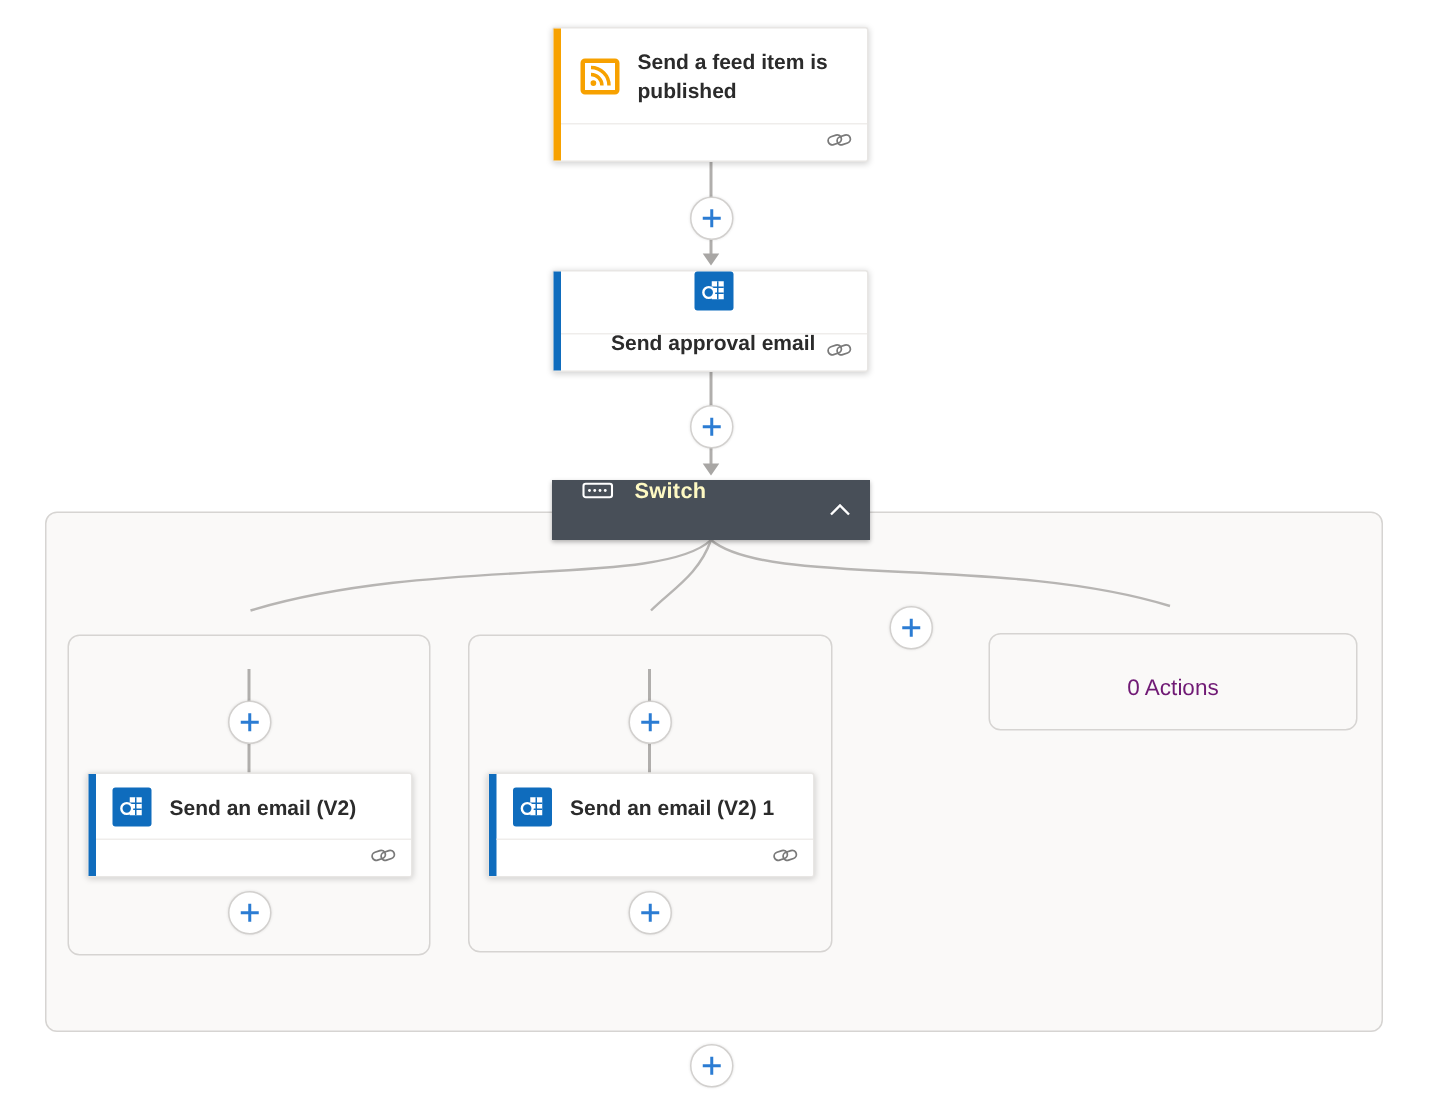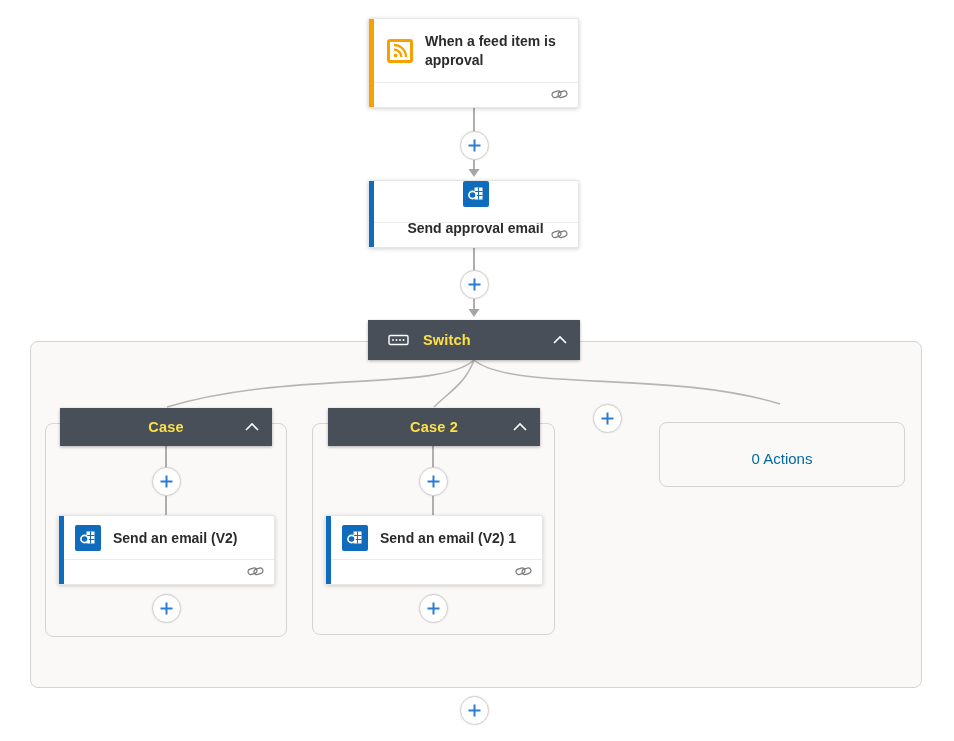--- a/index.html
+++ b/index.html
@@ -9,22 +9,22 @@
 
   
   #connectors { position:absolute; left:0; top:0; z-index:1; pointer-events:none; }
 
   
   .scope { position:absolute; border:1px solid #d6d4d2; border-radius:8px;
     background:#faf9f8; z-index:0; }
   .scope.inner { background:#faf9f8; z-index:0; }
 
   
-  .scope-header { position:absolute; background:#484f58; color:#fde047;
-    display:flex; align-items:center; z-index:3;
+  .scope-header { position:absolute; background:#484f58; color:#fef9c3;
+    display:flex; align-items:flex-start; z-index:3;
     box-shadow:0 1px 3px rgba(0,0,0,.3); cursor:pointer; }
   .scope-header .hdr-label { font-size:14.5px; font-weight:700; letter-spacing:.2px; }
   .scope-header .chev { position:absolute; right:12px; top:50%; transform:translateY(-50%); display:flex; }
   .center-label { justify-content:center; }
 
   
   .card { position:absolute; background:#ffffff; border:1px solid #e8e6e4;
     border-radius:2px; box-shadow:0 1px 4px rgba(0,0,0,.18); z-index:2; cursor:pointer; }
   .card-accent { position:absolute; left:0; top:0; bottom:0; width:5px; }
   .card-body { display:flex; align-items:center; gap:12px; padding:0 12px 0 16px; }
@@ -39,21 +39,21 @@
   .outlook-box { width:26px; height:26px; background:#0f6cbd; border-radius:2px;
     display:flex; align-items:center; justify-content:center; }
 
   
   .plus-btn { position:absolute; width:29px; height:29px; border-radius:50%;
     background:#ffffff; border:1px solid #d2d0ce; z-index:4; cursor:pointer;
     display:flex; align-items:center; justify-content:center;
     box-shadow:0 0 2px rgba(0,0,0,.12); }
 
   .empty-actions { position:absolute; z-index:2; display:flex; align-items:center;
-    justify-content:center; color:#0369a1; font-size:15px; }
+    justify-content:center; color:#701a75; font-size:15px; }
 </style>
 </head>
 <body>
 
 <div id="canvas">
 
   <div class="scope" style="left:30px; top:341px; width:892px; height:347px;"></div>
   <div class="scope inner" style="left:45px; top:423px; width:242px; height:214px;"></div>
   <div class="scope inner" style="left:312px; top:423px; width:243px; height:212px;"></div>
   <div class="scope inner" style="left:659px; top:422px; width:246px; height:65px;"></div>
@@ -78,21 +78,21 @@
   <div class="card" style="left:368px; top:18px; width:211px; height:90px;">
     <div class="card-accent" style="background:#f7a100;"></div>
     <div class="card-body" style="height:64px; padding-left:18px;">
       <span class="conn-icon rss-box">
         <svg width="16" height="16" viewBox="0 0 16 16">
           <circle cx="3.6" cy="12.4" r="1.9" fill="#f7a100"></circle>
           <path d="M2,6.7 a7.3,7.3 0 0 1 7.3,7.3" fill="none" stroke="#f7a100" stroke-width="2.3"></path>
           <path d="M2,2 a12,12 0 0 1 12,12" fill="none" stroke="#f7a100" stroke-width="2.3"></path>
         </svg>
       </span>
-      <span class="card-title">When a feed item is approval</span>
+      <span class="card-title">Send a feed item is published</span>
     </div>
     <div class="card-footer">
       <span>
         <svg width="17" height="12" viewBox="0 0 17 12">
           <rect x="1" y="3.5" width="9" height="5.5" rx="2.75" fill="none" stroke="#7a7a7a" stroke-width="1.2" transform="rotate(-18 5.5 6.25)"></rect>
           <rect x="7" y="3.5" width="9" height="5.5" rx="2.75" fill="none" stroke="#7a7a7a" stroke-width="1.2" transform="rotate(-18 11.5 6.25)"></rect>
         </svg>
       </span>
     </div>
   </div>
@@ -142,28 +142,20 @@
       </svg>
     </span>
     <span class="hdr-label">Switch</span>
     <span class="chev">
       <svg width="16" height="9" viewBox="0 0 16 9">
           <path d="M2,7.5 L8,1.5 L14,7.5" fill="none" stroke="#ffffff" stroke-width="1.6"></path>
         </svg>
     </span>
   </div>
 
-  <div class="scope-header center-label" style="left:60px; top:408px; width:212px; height:38px;">
-    <span class="hdr-label">Case</span>
-    <span class="chev">
-      <svg width="16" height="9" viewBox="0 0 16 9">
-          <path d="M2,7.5 L8,1.5 L14,7.5" fill="none" stroke="#ffffff" stroke-width="1.6"></path>
-        </svg>
-    </span>
-  </div>
 
   <button class="plus-btn" style="left:152px; top:467px;">
     <svg width="15" height="15" viewBox="0 0 15 15">
         <path d="M7.5,1.5 V13.5 M1.5,7.5 H13.5" stroke="#2b7cd3" stroke-width="2"></path>
       </svg>
   </button>
 
   <div class="card" style="left:58px; top:515px; width:217px; height:70px;">
     <div class="card-accent" style="background:#0f6cbd;"></div>
     <div class="card-body" style="height:44px; padding-left:16px;">
@@ -185,28 +177,20 @@
       </span>
     </div>
   </div>
 
   <button class="plus-btn" style="left:152px; top:594px;">
     <svg width="15" height="15" viewBox="0 0 15 15">
         <path d="M7.5,1.5 V13.5 M1.5,7.5 H13.5" stroke="#2b7cd3" stroke-width="2"></path>
       </svg>
   </button>
 
-  <div class="scope-header center-label" style="left:328px; top:408px; width:212px; height:38px;">
-    <span class="hdr-label">Case 2</span>
-    <span class="chev">
-      <svg width="16" height="9" viewBox="0 0 16 9">
-          <path d="M2,7.5 L8,1.5 L14,7.5" fill="none" stroke="#ffffff" stroke-width="1.6"></path>
-        </svg>
-    </span>
-  </div>
 
   <button class="plus-btn" style="left:419px; top:467px;">
     <svg width="15" height="15" viewBox="0 0 15 15">
         <path d="M7.5,1.5 V13.5 M1.5,7.5 H13.5" stroke="#2b7cd3" stroke-width="2"></path>
       </svg>
   </button>
 
   <div class="card" style="left:325px; top:515px; width:218px; height:70px;">
     <div class="card-accent" style="background:#0f6cbd;"></div>
     <div class="card-body" style="height:44px; padding-left:16px;">

